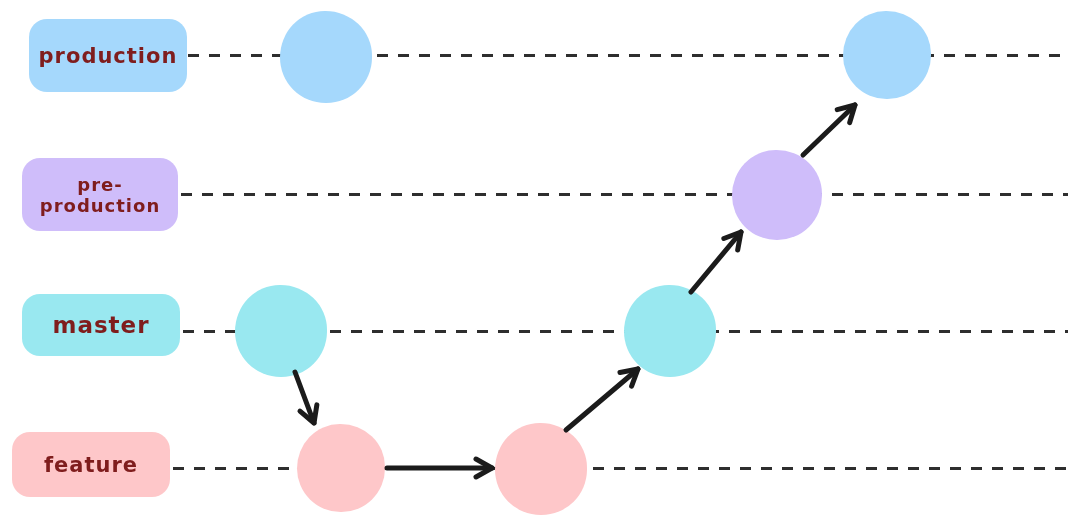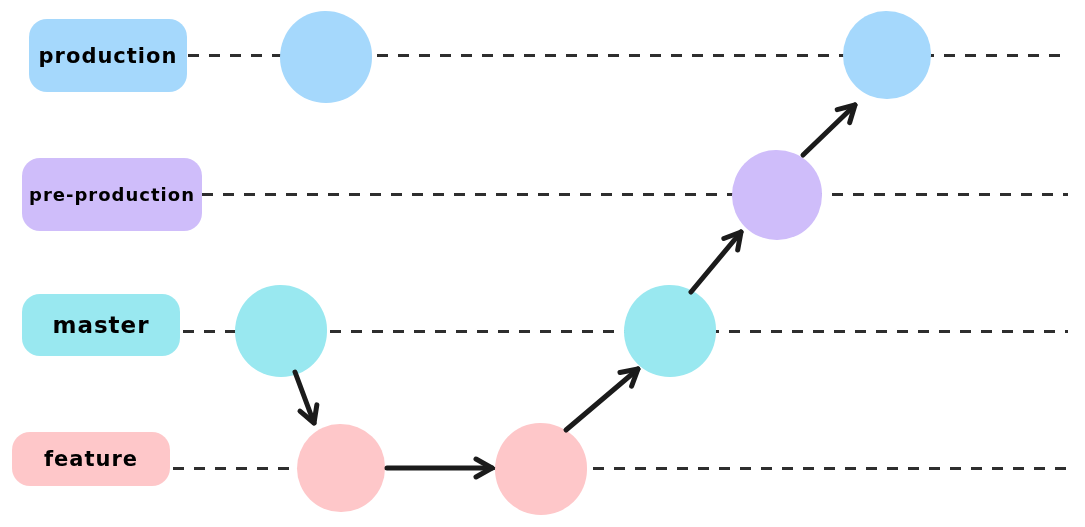--- a/index.html
+++ b/index.html
@@ -19,27 +19,27 @@
   .line-production{left:188px;top:54px;width:875px;}
   .line-preproduction{left:181px;top:193px;width:887px;}
   .line-master{left:183px;top:330px;width:885px;}
   .line-feature{left:173px;top:467px;width:897px;}
 
   
   .lane-label{
     position:absolute;z-index:3;
     display:flex;align-items:center;justify-content:center;
     border-radius:18px;
-    color:#000000;font-weight:bold;letter-spacing:1px;
+    color:#7f1d1d;font-weight:bold;letter-spacing:1px;
     text-align:center;
   }
   .label-production{left:29px;top:19px;width:158px;height:73px;background:#a5d8fc;font-size:21px;}
-  .label-preproduction{left:22px;top:158px;width:180px;height:73px;background:#cfbdfa;font-size:18px;}
+  .label-preproduction{left:22px;top:158px;width:156px;height:73px;background:#cfbdfa;font-size:18px;}
   .label-master{left:22px;top:294px;width:158px;height:62px;background:#99e8f0;font-size:23px;}
-  .label-feature{left:12px;top:432px;width:158px;height:54px;background:#fec7c9;font-size:21px;}
+  .label-feature{left:12px;top:432px;width:158px;height:65px;background:#fec7c9;font-size:21px;}
 
   
   .node{
     position:absolute;z-index:2;
     border-radius:49% 51% 50% 50% / 51% 49% 50% 50%;
   }
   .node-blue{background:#a5d8fc;}
   .node-purple{background:#cfbdfa;}
   .node-cyan{background:#99e8f0;}
   .node-pink{background:#fec7c9;}

